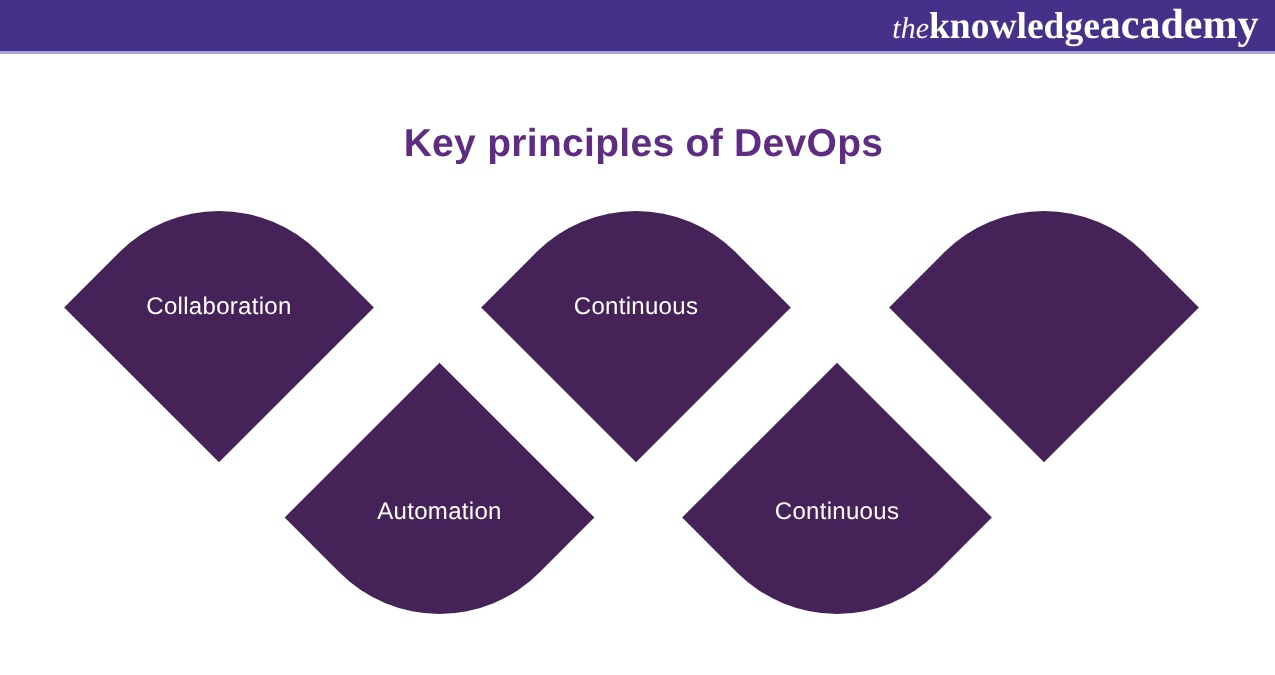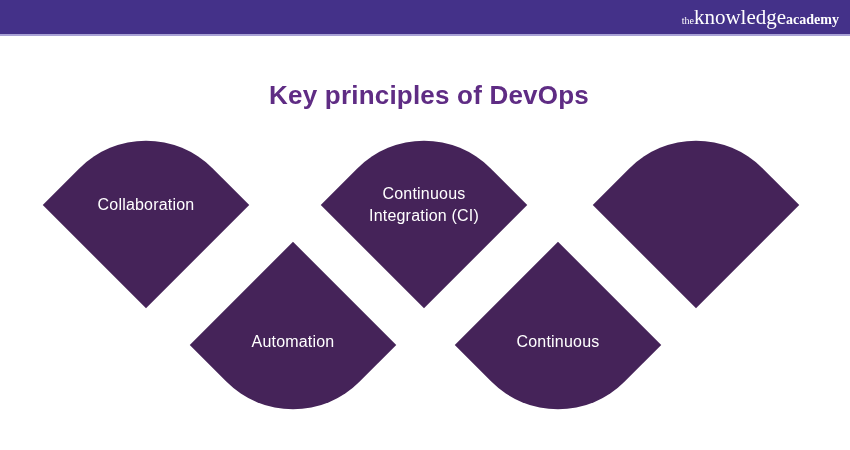--- a/index.html
+++ b/index.html
@@ -30,28 +30,29 @@
     box-sizing: border-box;
     padding-right: 11px;
   }
   .logo {
     color: #ffffff;
     font-family: "Liberation Serif", serif;
     white-space: nowrap;
     line-height: 1;
   }
   .logo .logo-the {
-    font-size: 10px;
+    font-style: italic;
+    font-size: 20px;
   }
   .logo .logo-knowledge {
-    font-size: 21px;
-    font-weight: 400;
+    font-size: 25px;
+    font-weight: 700;
   }
   .logo .logo-academy {
-    font-size: 14px;
+    font-size: 28px;
     font-weight: 700;
   }
 
   
   .title {
     position: absolute;
     top: 76px;
     left: 0;
     width: 100%;
     margin: 4px;
@@ -135,21 +136,20 @@
       <div class="label">
         <span>Collaboration</span>
 
       </div>
     </div>
 
     <div class="principle top p2">
       <div class="shape"></div>
       <div class="label">
         <span>Continuous</span>
-        <span>Integration (CI)</span>
       </div>
     </div>
 
     <div class="principle top p3">
       <div class="shape"></div>
       <div class="label">
       </div>
     </div>
 
     <div class="principle bottom p4">

